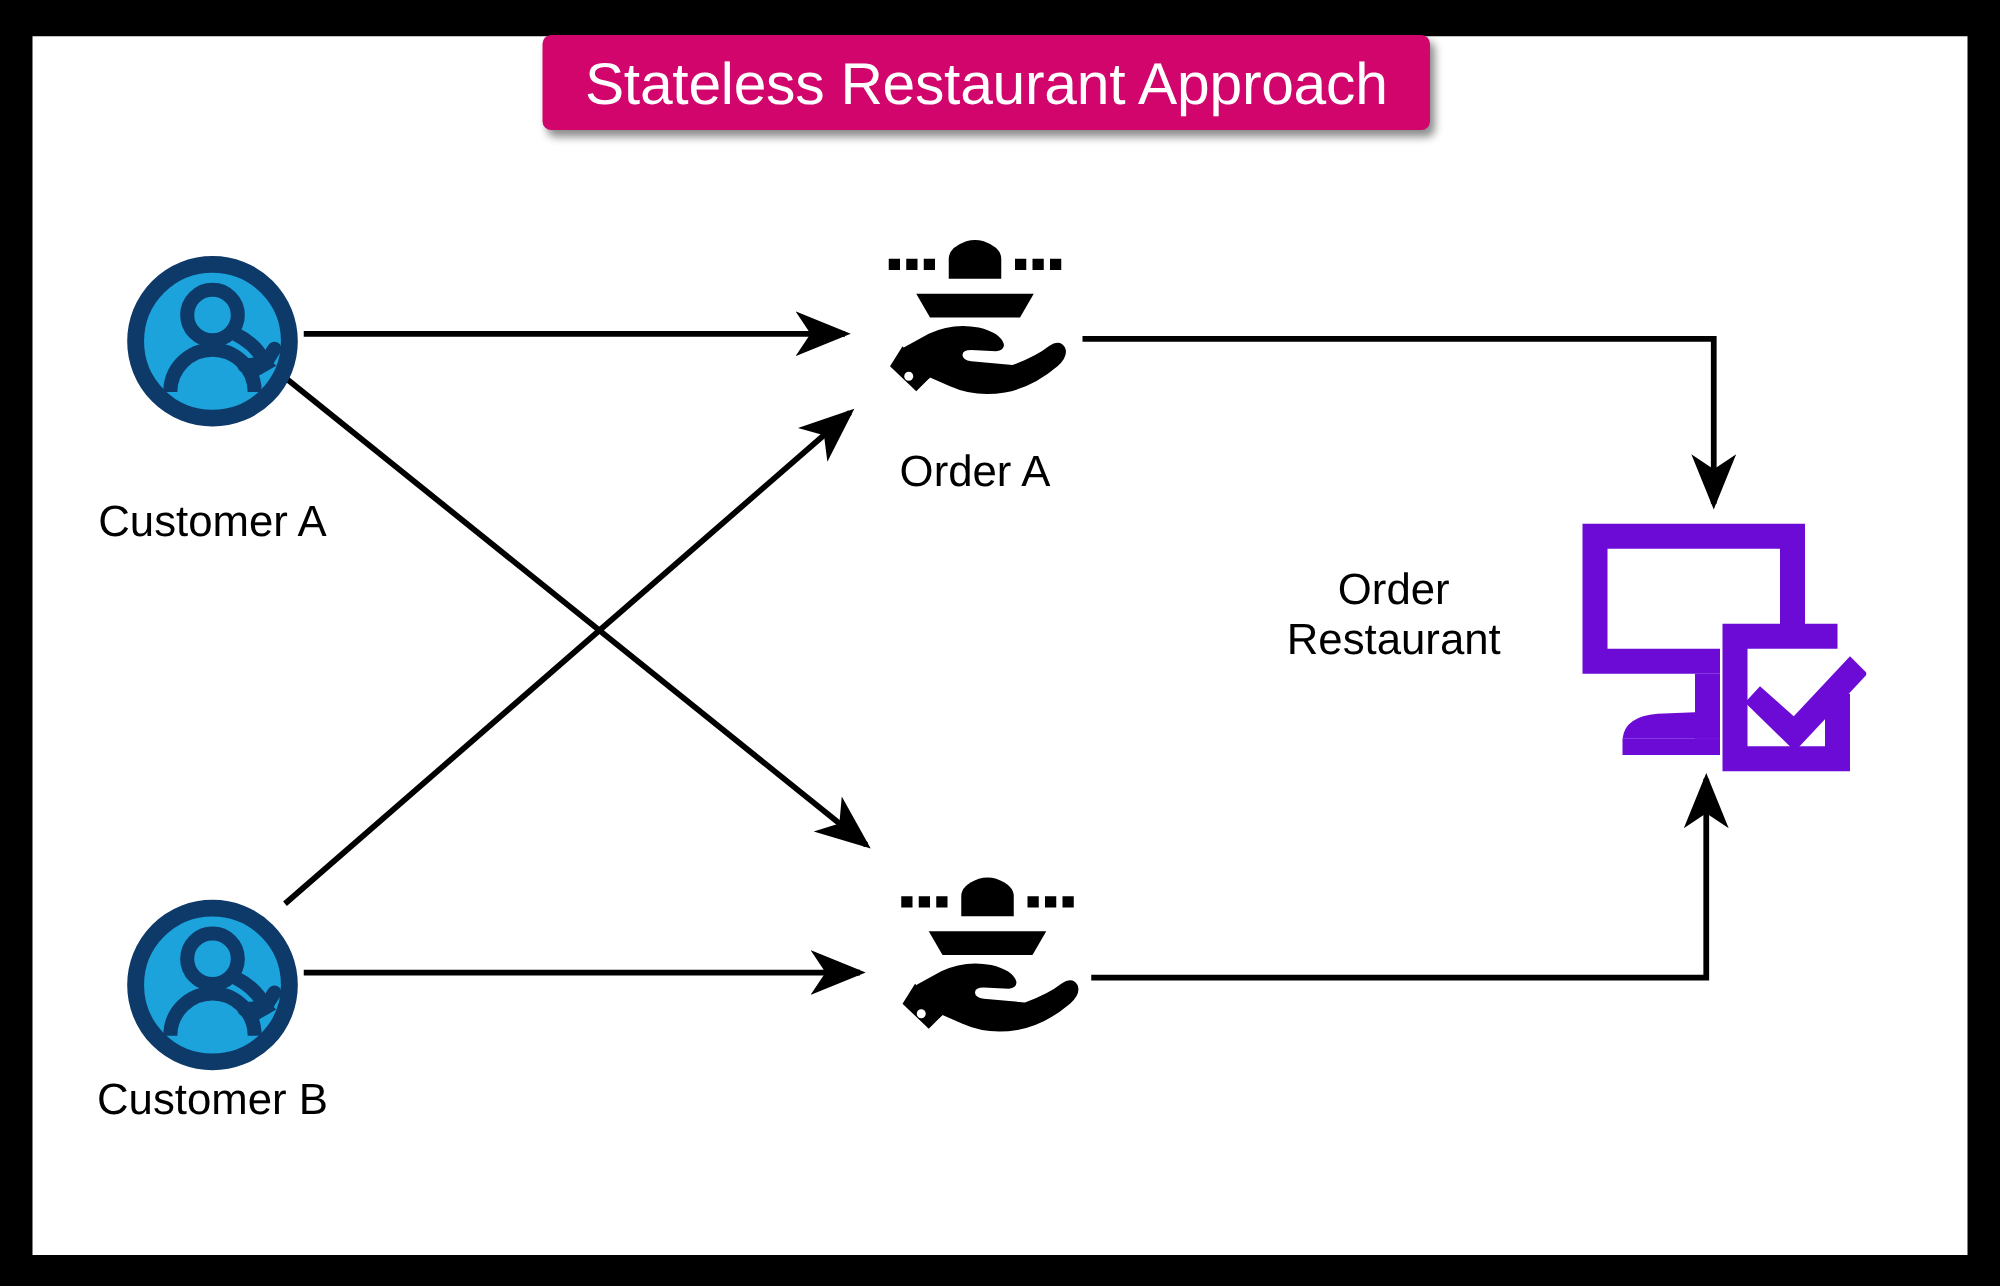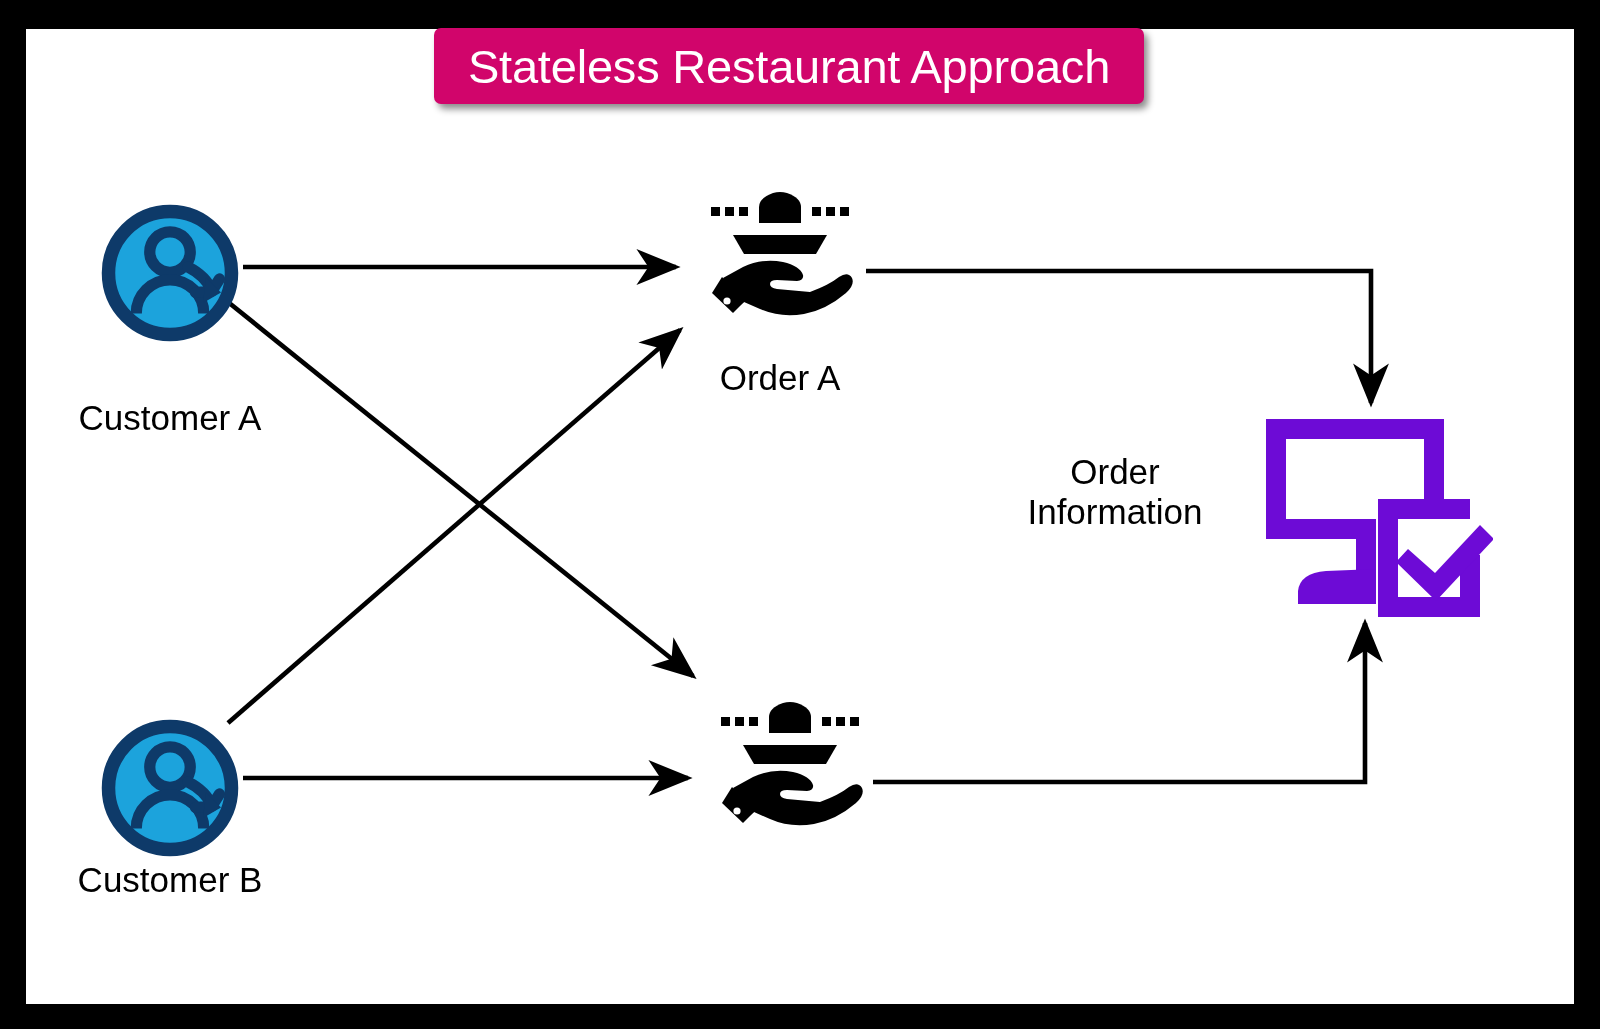--- a/index.html
+++ b/index.html
@@ -259,16 +259,16 @@
       <path d="M50 186 Q52 168 78 166 L128 164 L128 186 Z" fill="#6d0bd6"></path>
       <path d="M50 186 L128 186 L128 199 L50 199 Z" fill="#6d0bd6"></path>
 
       <path d="M130 94 L222 94 L222 114 L150 114 L150 192 L212 192 L212 150 L232 150 L232 212 L130 212 Z" fill="#6d0bd6"></path>
 
       <path d="M160 144 L148 157 L188 196 L246 134 L232 120 L187 168 Z" fill="#6d0bd6"></path>
     </svg>
   </div>
   <div class="node-label" id="order-info-label">
     <span>Order</span><br>
-    <span>Information</span>
+    <span>Restaurant</span>
   </div>
 
 </div>
 
 </body></html>

